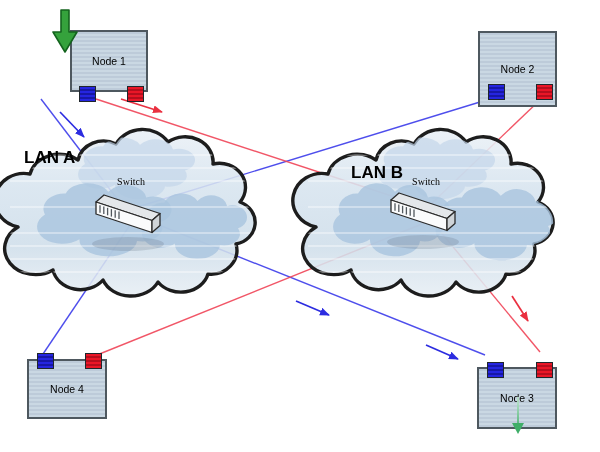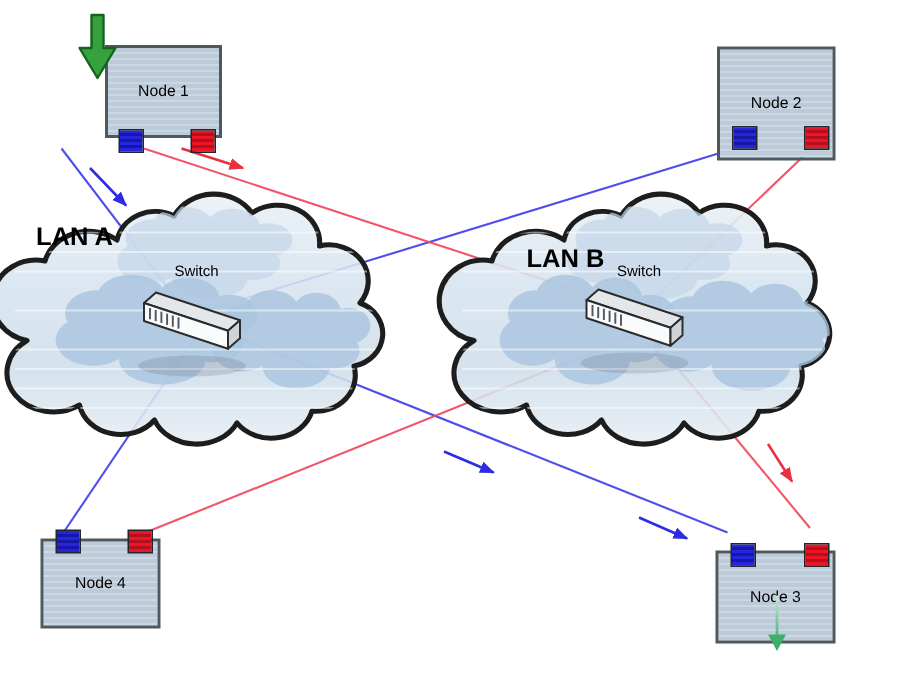--- a/index.html
+++ b/index.html
@@ -34,21 +34,21 @@
         background:repeating-linear-gradient(180deg,#bdcbd9 0 2.5px,#cad8e3 2.5px 4px);
         border:2px solid #4e585f;box-sizing:border-box;
         display:flex;align-items:center;justify-content:center;}
   .node-label{font-size:10.5px;color:#000;}
   .port{position:absolute;width:17px;height:16px;border:1.3px solid #20262c;box-sizing:border-box;}
   .port.blue{background:repeating-linear-gradient(180deg,#2525e0 0 2px,#1717a6 2px 4px);}
   .port.red{background:repeating-linear-gradient(180deg,#ea1627 0 2px,#b50e1d 2px 4px);}
 
   
   .lan-label{position:absolute;z-index:2;font-size:17px;font-weight:bold;color:#000;}
-  .switch-label{position:absolute;z-index:2;font-size:10px;color:#000;width:70px;text-align:center;}
+  .switch-label{position:absolute;z-index:2;font-size:10px;color:#000;width:70px;text-align:center;font-family:Liberation Serif, serif;}
 </style>
 </head>
 <body>
 
 <div id="stage">
 
   <svg id="base-layer" width="600" height="452" viewBox="0 0 600 452">
     <defs>
       <linearGradient id="cloudGrad" x1="0" y1="0" x2="0" y2="1">
         <stop offset="0" stop-color="#eaf0f6"></stop>

